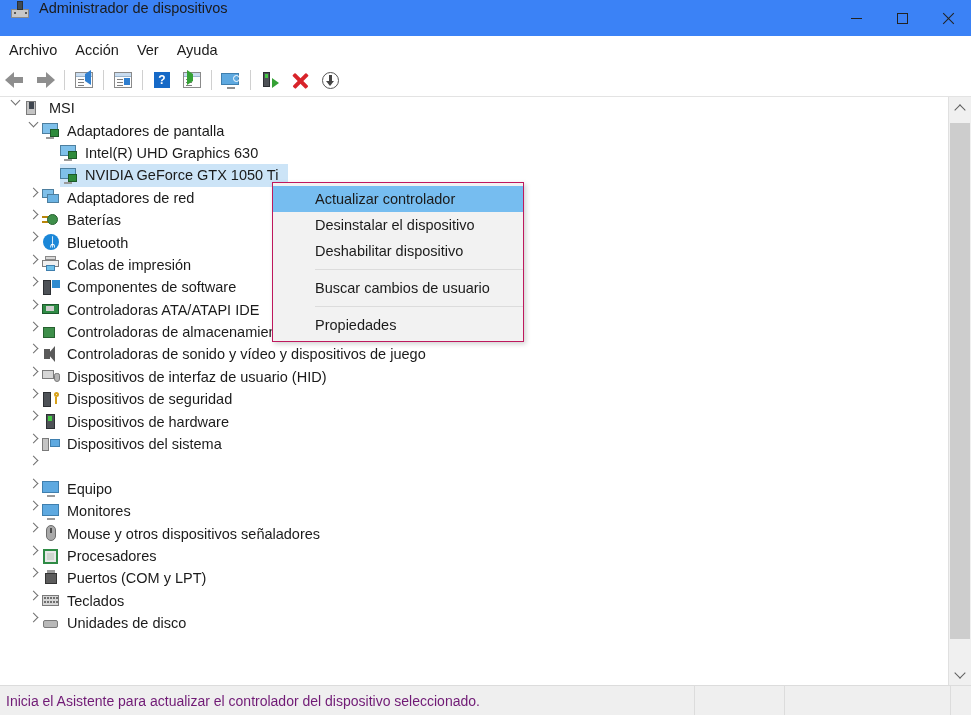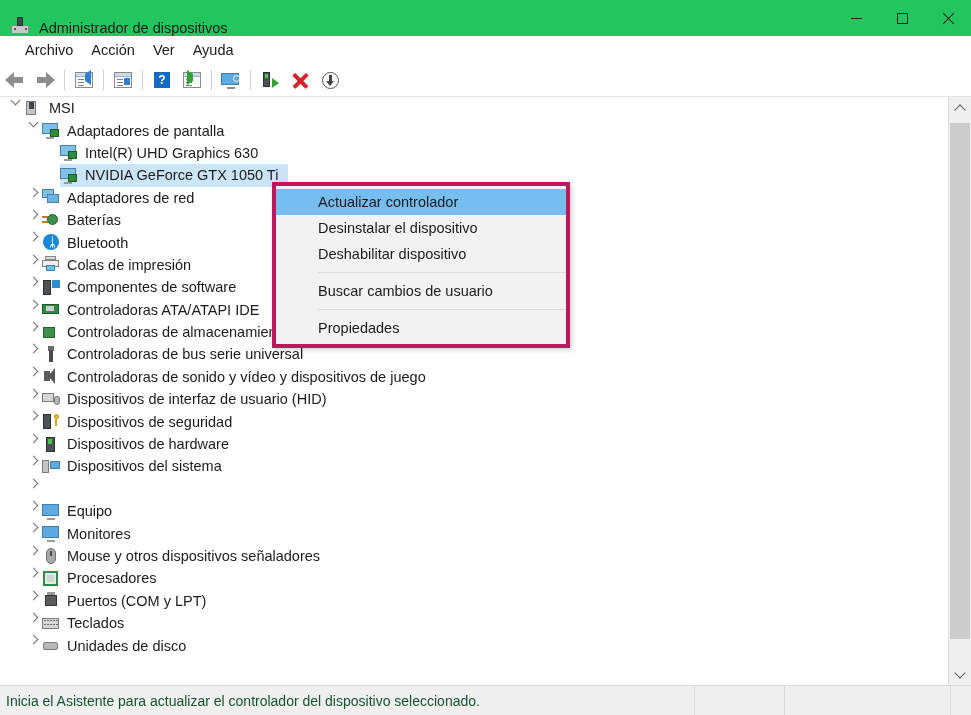--- a/index.html
+++ b/index.html
@@ -18,23 +18,23 @@
     height: 715px;
     background: #ffffff;
   }
 
   
   .titlebar {
     position: absolute;
     left: 0; top: 0;
     width: 971px;
     height: 36px;
-    background: #22c55e;
+    background: #3b82f6;
     display: flex;
-    align-items: flex-end;
+    align-items: flex-start;
   }
   .title-icon {
     width: 20px; height: 20px;
     margin-left: 10px;
     position: relative;
     flex: 0 0 auto;
   }
   .title-icon .ti-body {
     position: absolute;
     left: 1px; top: 9px;
@@ -103,21 +103,21 @@
 
   
   .menubar {
     position: absolute;
     left: 0; top: 36px;
     width: 971px;
     height: 28px;
     background: #ffffff;
     display: flex;
     align-items: center;
-    padding-left: 16px;
+    padding-left: 0;
     box-sizing: border-box;
   }
   .menu-item {
     font-size: 14.5px;
     color: #1b1b1b;
     padding: 3px 9px;
     white-space: nowrap;
     cursor: default;
   }
 
@@ -692,23 +692,23 @@
     left: 1px; top: 26px;
     width: 20px;
     height: 516px;
     background: #cdcdcd;
   }
 
   
   .ctxmenu {
     position: absolute;
     left: 272px; top: 182px;
-    width: 298px;
+    width: 252px;
     background: #f2f2f2;
-    border: 4px solid #be185d;
+    border: 1px solid #be185d;
     box-shadow: 2px 2px 5px rgba(0,0,0,0.18);
     padding: 3px 0;
     box-sizing: border-box;
     z-index: 50;
   }
   .ctx-item {
     height: 26px;
     line-height: 26px;
     padding-left: 42px;
     font-size: 14.5px;
@@ -739,21 +739,21 @@
     align-items: center;
   }
   .sb-panel {
     height: 30px;
     display: flex;
     align-items: center;
     box-sizing: border-box;
     border-right: 1px solid #dcdcdc;
     padding-left: 6px;
     font-size: 14px;
-    color: #14532d;
+    color: #701a75;
     white-space: nowrap;
     overflow: hidden;
   }
   .sb-p1 { flex: 0 0 695px; }
   .sb-p2 { flex: 0 0 90px; }
   .sb-p3 { flex: 0 0 166px; }
   .sb-p4 { flex: 1 1 auto; border-right: none; }
 </style>
 </head>
 <body>
@@ -978,31 +978,20 @@
           <span class="node-icon ni-storage">
             <span class="disc"></span>
           </span>
           <span class="node-label">Controladoras de almacenamiento</span>
         </span>
       </div>
       <div class="tree-row">
         <span style="display: inline-block; width: 24px; flex: 0 0 auto;"></span>
         <span class="twisty"><span class="chev right"></span></span>
         <span class="hit">
-          <span class="node-icon ni-usb">
-            <span class="head"></span>
-            <span class="stem"></span>
-          </span>
-          <span class="node-label">Controladoras de bus serie universal</span>
-        </span>
-      </div>
-      <div class="tree-row">
-        <span style="display: inline-block; width: 24px; flex: 0 0 auto;"></span>
-        <span class="twisty"><span class="chev right"></span></span>
-        <span class="hit">
           <span class="node-icon ni-sound">
             <span class="sp"></span>
             <span class="cone"></span>
           </span>
           <span class="node-label">Controladoras de sonido y vídeo y dispositivos de juego</span>
         </span>
       </div>
       <div class="tree-row">
         <span style="display: inline-block; width: 24px; flex: 0 0 auto;"></span>
         <span class="twisty"><span class="chev right"></span></span>

